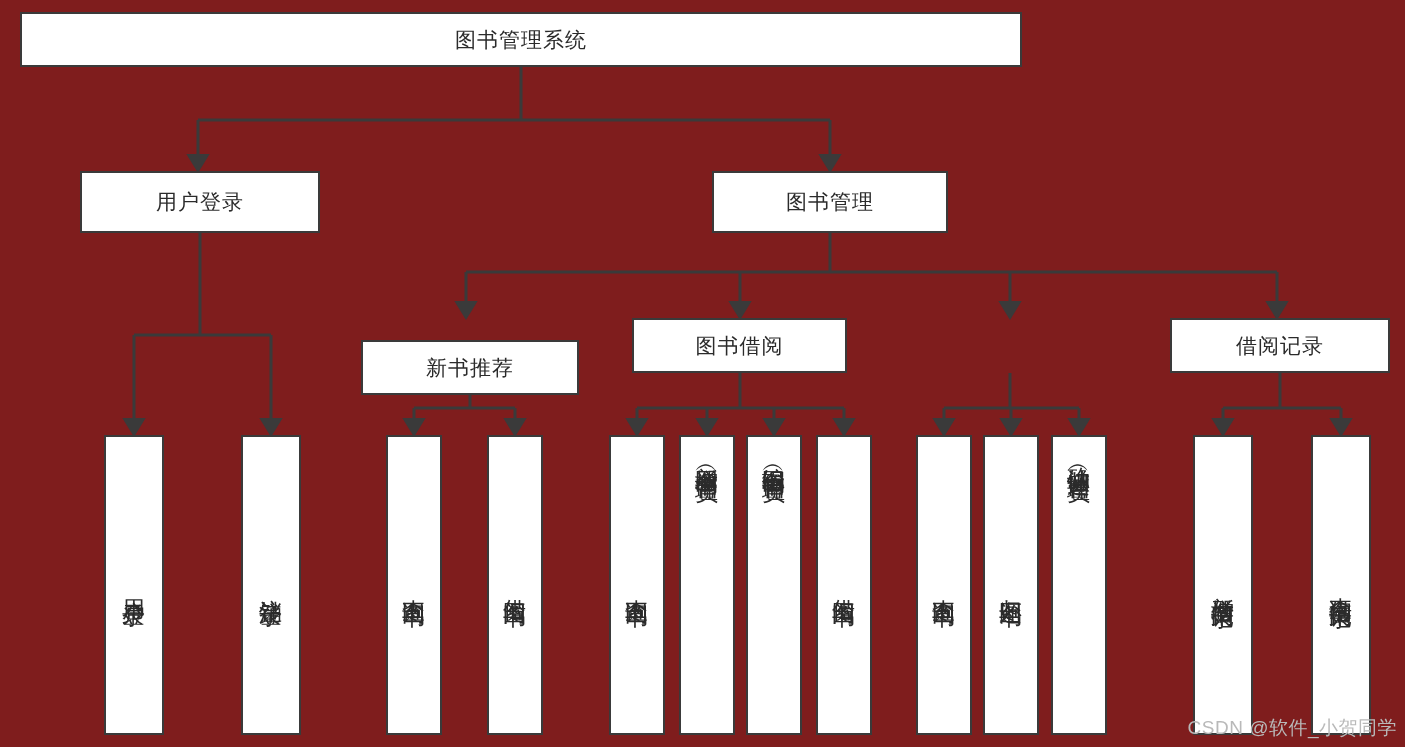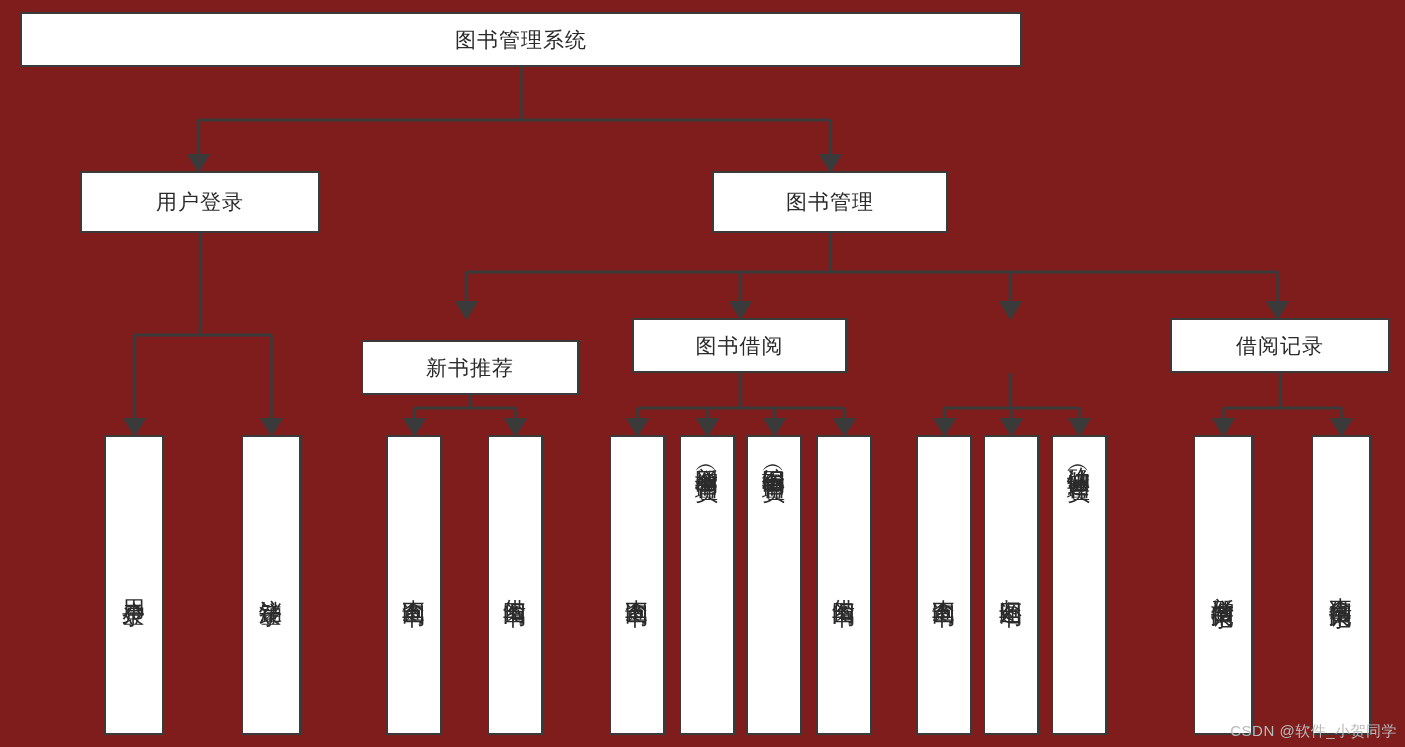--- a/index.html
+++ b/index.html
@@ -51,21 +51,21 @@
     white-space: nowrap;
   }
   .node.v.mid {
     align-items: center;
     padding-top: 0;
   }
   #watermark {
     position: absolute;
     right: 8px;
     bottom: 6px;
-    font-size: 15px;
+    font-size: 19px;
     color: #b9b9b9;
     letter-spacing: 0.5px;
     white-space: nowrap;
   }
 </style>
 </head>
 <body>
 
 <div id="canvas">
 

